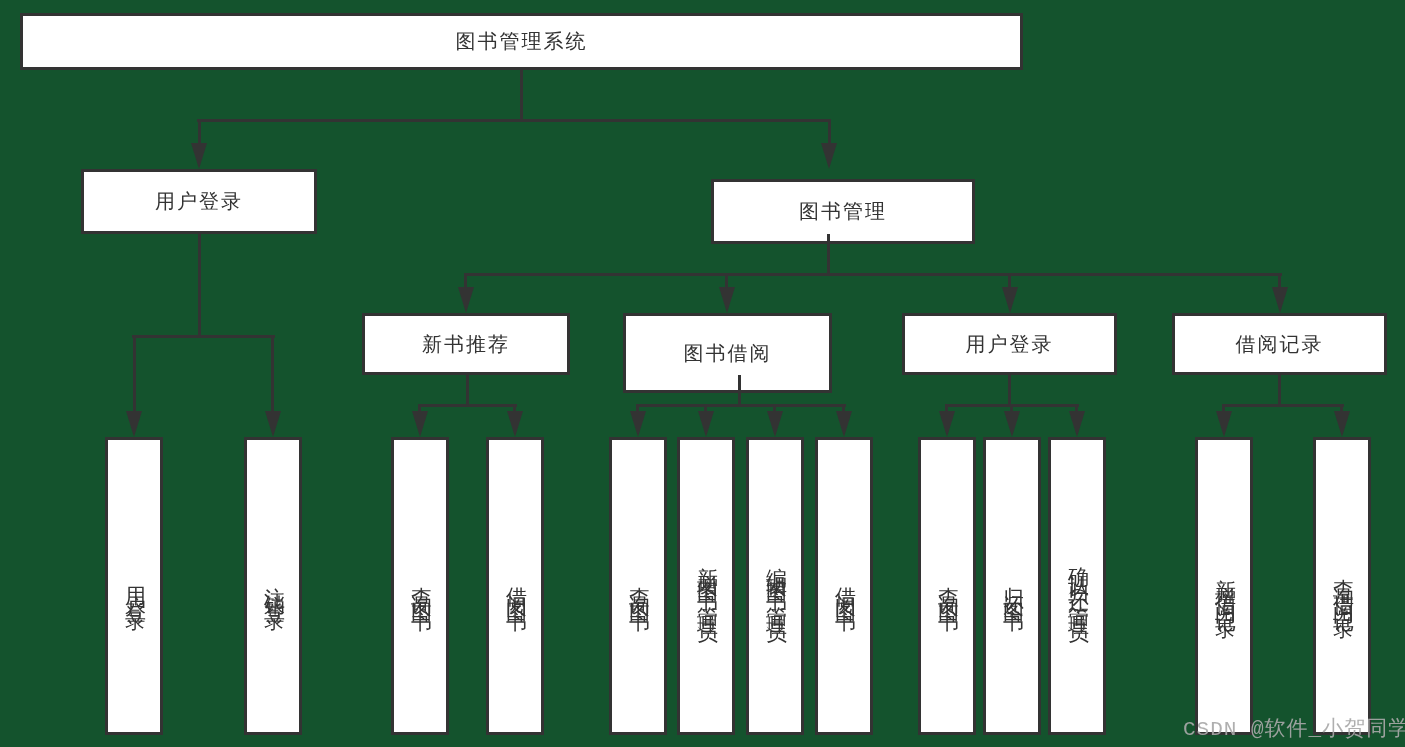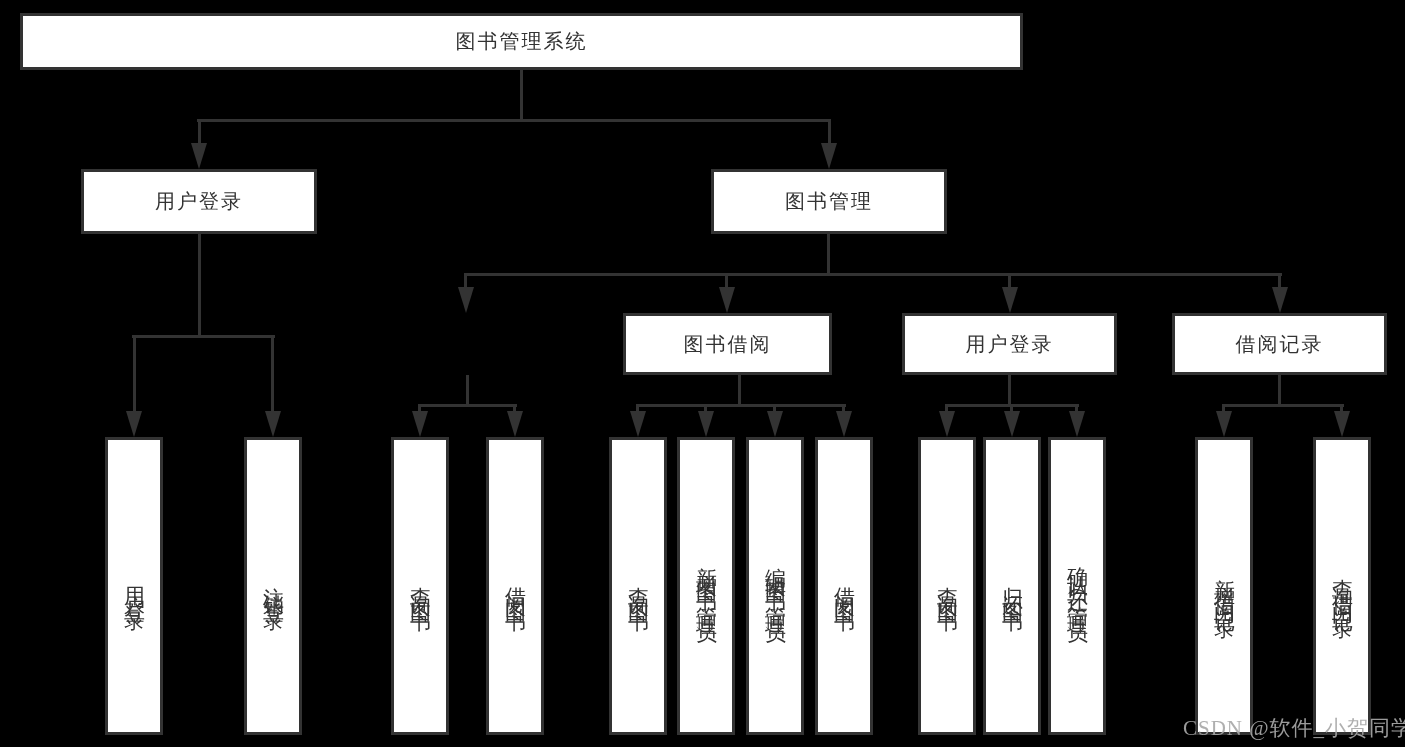--- a/index.html
+++ b/index.html
@@ -1,18 +1,18 @@
 <!DOCTYPE html>
 <html><head>
 <meta charset="utf-8">
 <style>
   html,body { margin:0; padding:0; background:#ffffff; }
   .canvas {
-    position:relative; width:1405px; height:747px; background:#000000;
-    font-family:Liberation Serif, serif; color:#333333; overflow:hidden;
+    position:relative; width:1405px; height:747px; background:#14532d;
+    font-family:Liberation Mono, monospace; color:#333333; overflow:hidden;
   }
   .box {
     position:absolute; box-sizing:border-box;
     border:3px solid #333333; background:#ffffff;
     display:flex; align-items:center; justify-content:center;
     font-size:20px; letter-spacing:2px; color:#333333; text-align:center;
   }
   .vbox {
     writing-mode:vertical-rl; text-orientation:mixed;
     font-size:21px; letter-spacing:8px; line-height:1;
@@ -39,41 +39,42 @@
   <div class="box" style="left:20px;top:13px;width:1003px;height:57px">图书管理系统</div>
 
   <div class="vline" style="left:520px;top:69px;height:52px"></div>
   <div class="hline" style="left:197px;top:119px;width:634px"></div>
   <div class="vline" style="left:198px;top:119px;height:32px"></div>
   <div class="vline" style="left:828px;top:119px;height:32px"></div>
   <div class="arrow" style="left:191px;top:143px"></div>
   <div class="arrow" style="left:821px;top:143px"></div>
 
   <div class="box" style="left:81px;top:169px;width:236px;height:65px">用户登录</div>
-  <div class="box" style="left:711px;top:169px;width:236px;height:65px">图书管理</div>
+  <div class="box" style="left:711px;top:179px;width:264px;height:65px">图书管理</div>
 
   <div class="vline" style="left:198px;top:234px;height:103px"></div>
   <div class="hline" style="left:132px;top:335px;width:143px"></div>
   <div class="vline" style="left:133px;top:335px;height:82px"></div>
   <div class="vline" style="left:271px;top:335px;height:82px"></div>
   <div class="arrow" style="left:126px;top:411px"></div>
   <div class="arrow" style="left:265px;top:411px"></div>
 
   <div class="vline" style="left:827px;top:234px;height:41px"></div>
   <div class="hline" style="left:464px;top:273px;width:818px"></div>
   <div class="vline" style="left:464px;top:273px;height:20px"></div>
   <div class="vline" style="left:725px;top:273px;height:20px"></div>
   <div class="vline" style="left:1008px;top:273px;height:20px"></div>
   <div class="vline" style="left:1278px;top:273px;height:20px"></div>
   <div class="arrow" style="left:458px;top:287px"></div>
   <div class="arrow" style="left:719px;top:287px"></div>
   <div class="arrow" style="left:1002px;top:287px"></div>
   <div class="arrow" style="left:1272px;top:287px"></div>
 
-  <div class="box" style="left:623px;top:313px;width:209px;height:62px">图书借阅</div>
+  <div class="box" style="left:362px;top:313px;width:208px;height:62px">新书推荐</div>
+  <div class="box" style="left:623px;top:313px;width:209px;height:80px">图书借阅</div>
   <div class="box" style="left:902px;top:313px;width:215px;height:62px">用户登录</div>
   <div class="box" style="left:1172px;top:313px;width:215px;height:62px">借阅记录</div>
 
   <div class="vline" style="left:466px;top:375px;height:31px"></div>
   <div class="hline" style="left:418px;top:404px;width:99px"></div>
   <div class="vline" style="left:418px;top:404px;height:12px"></div>
   <div class="vline" style="left:513px;top:404px;height:12px"></div>
   <div class="arrow" style="left:412px;top:411px"></div>
   <div class="arrow" style="left:507px;top:411px"></div>
 

